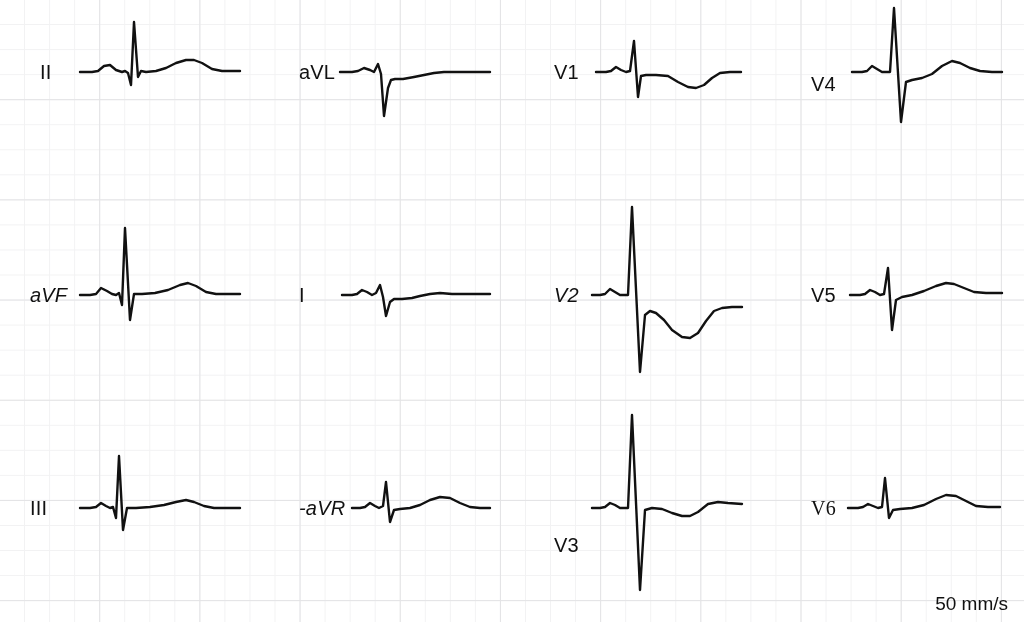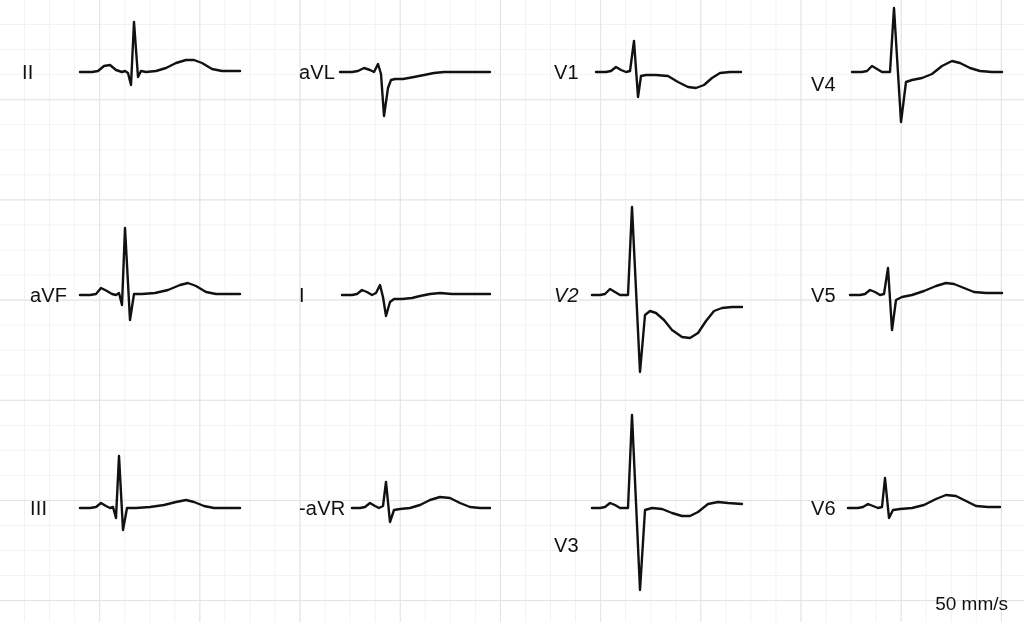--- a/index.html
+++ b/index.html
@@ -81,29 +81,29 @@
           <polyline points="850,295 860,295 865,294 870,290 875,292 880,295 884,294 888,268 892,330 896,300 902,297 912,295 924,291 936,286 946,283 954,284 964,288 974,292 986,293 1002,293" stroke="#111111"></polyline>
           <polyline points="80,508 90,508 96,507 101,503 106,506 110,508 113,507 116,518 119,456 123,530 127,508 136,508 150,507 164,505 176,502 186,500 194,502 204,506 214,508 226,508 240,508" stroke="#111111"></polyline>
           <polyline points="352,508 360,508 365,507 370,503 375,506 379,508 383,506 386,482 390,522 394,510 400,509 410,508 420,505 430,500 440,497 450,498 460,503 470,507 480,508 490,508" stroke="#111111"></polyline>
           <polyline points="592,508 600,508 605,507 610,503 615,505 620,508 628,508 632,415 640,590 645,510 652,508 662,509 672,513 682,516 690,516 698,512 708,504 718,502 728,503 742,504" stroke="#111111"></polyline>
           <polyline points="848,508 858,508 863,507 868,504 873,506 878,508 882,507 885,478 889,518 893,510 900,509 912,508 924,505 936,499 946,495 956,496 966,501 976,506 988,507 1000,507" stroke="#111111"></polyline>
         </g>
     </svg>
   </div>
 
   <div id="labels">
-      <div class="lead-label" style="left: 22px; top: 72px;">II</div>
+      <div class="lead-label" style="left: 40px; top: 72px;">II</div>
       <div class="lead-label" style="left: 299px; top: 72px;">aVL</div>
       <div class="lead-label" style="left: 554px; top: 72px;">V1</div>
       <div class="lead-label" style="left: 811px; top: 84px;">V4</div>
-      <div class="lead-label" style="left: 30px; top: 295px;">aVF</div>
+      <div class="lead-label" style="left: 30px; top: 295px; font-style: italic;">aVF</div>
       <div class="lead-label" style="left: 299px; top: 295px;">I</div>
       <div class="lead-label" style="left: 554px; top: 295px; font-style: italic;">V2</div>
       <div class="lead-label" style="left: 811px; top: 295px;">V5</div>
       <div class="lead-label" style="left: 30px; top: 508px; text-align: center;">III</div>
-      <div class="lead-label" style="left: 299px; top: 508px;">-aVR</div>
+      <div class="lead-label" style="left: 299px; top: 508px; font-style: italic;">-aVR</div>
       <div class="lead-label" style="left: 554px; top: 508px; margin-top: 37px;">V3</div>
-      <div class="lead-label" style="left: 811px; top: 508px;">V6</div>
+      <div class="lead-label" style="left: 811px; top: 508px; font-family: Liberation Serif, serif;">V6</div>
     </div>
 
   <div id="speed-label">50 mm/s</div>
 
 </div>
 
 </body></html>

